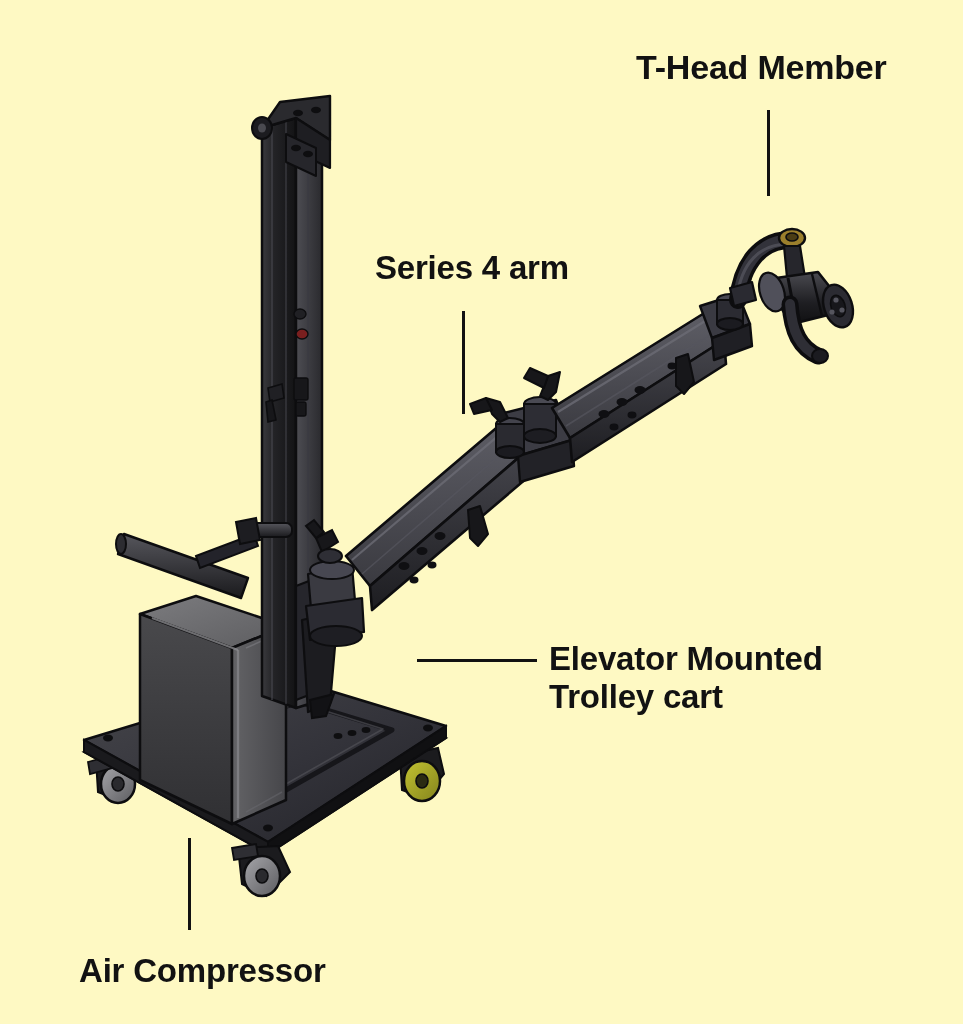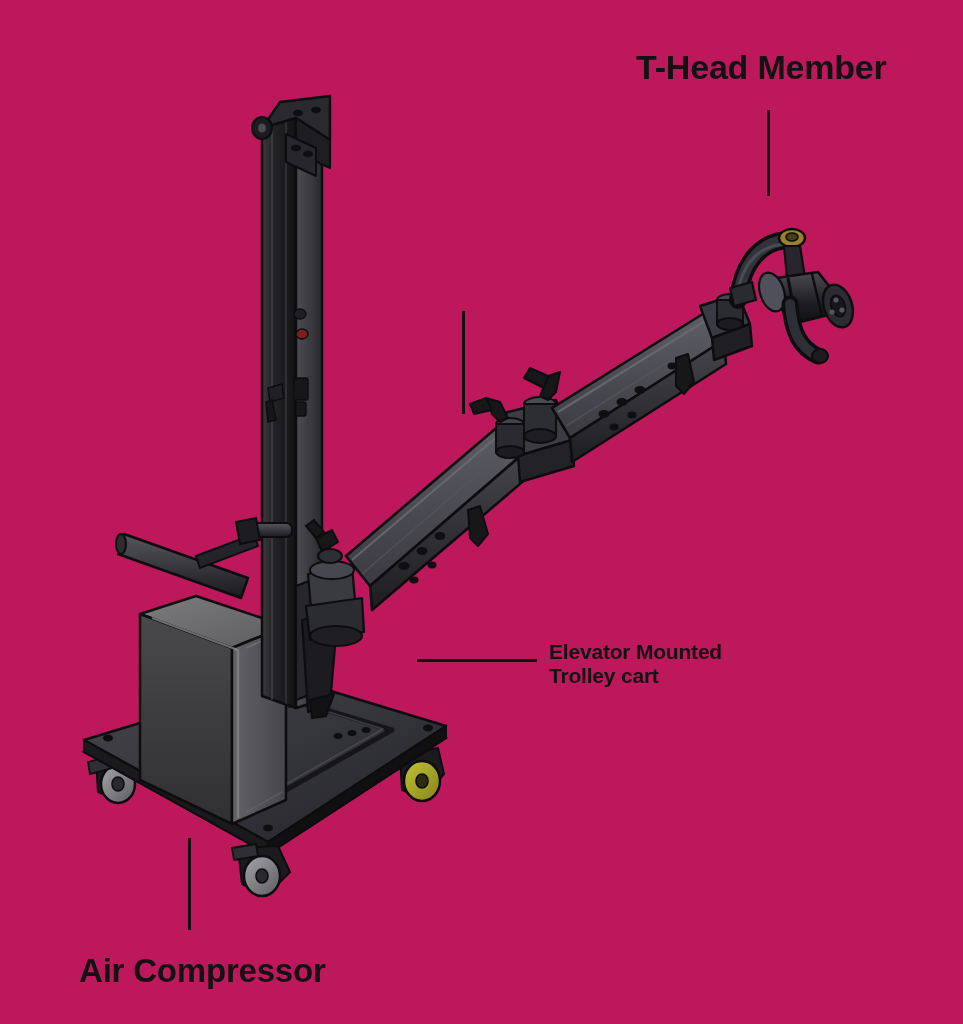--- a/index.html
+++ b/index.html
@@ -7,21 +7,21 @@
     padding: 0;
     background: #ffffff;
   }
   body {
     font-family: "Liberation Sans", sans-serif;
   }
   #figure {
     position: relative;
     width: 963px;
     height: 1024px;
-    background: #be185d;
+    background: #fef9c3;
     overflow: hidden;
   }
   #machine-svg {
     position: absolute;
     left: 0;
     top: 0;
     width: 963px;
     height: 1024px;
   }
   .callout {
@@ -39,21 +39,21 @@
     font-size: 34px;
   }
   .cal-series {
     left: 375px;
     top: 249px;
     font-size: 33px;
   }
   .cal-elev {
     left: 549px;
     top: 640px;
-    font-size: 21px;
+    font-size: 33px;
     text-align: left;
   }
   .cal-air {
     left: 79px;
     top: 937px;
     font-size: 33px;
     margin-top: 15px;
   }
   .leader {
     position: absolute;
@@ -346,20 +346,21 @@
       <ellipse cx="820" cy="356" rx="8" ry="7" fill="#1b1b20" stroke="#0d0d0f" stroke-width="2"></ellipse>
 
       <path d="M730 288 L752 282 L756 300 L734 306 Z" fill="#2a2a31" stroke="#0d0d0f" stroke-width="2.2" stroke-linejoin="round"></path>
     </g>
   </svg>
 
   <div class="leader leader-thead"></div>
   <div class="callout cal-thead">T-Head Member</div>
 
   <div class="leader leader-series"></div>
+  <div class="callout cal-series">Series 4 arm</div>
 
   <div class="leader leader-elev"></div>
   <div class="callout cal-elev">Elevator Mounted
 Trolley cart</div>
 
   <div class="leader leader-air"></div>
   <div class="callout cal-air">Air Compressor</div>
 
 </div>
 

